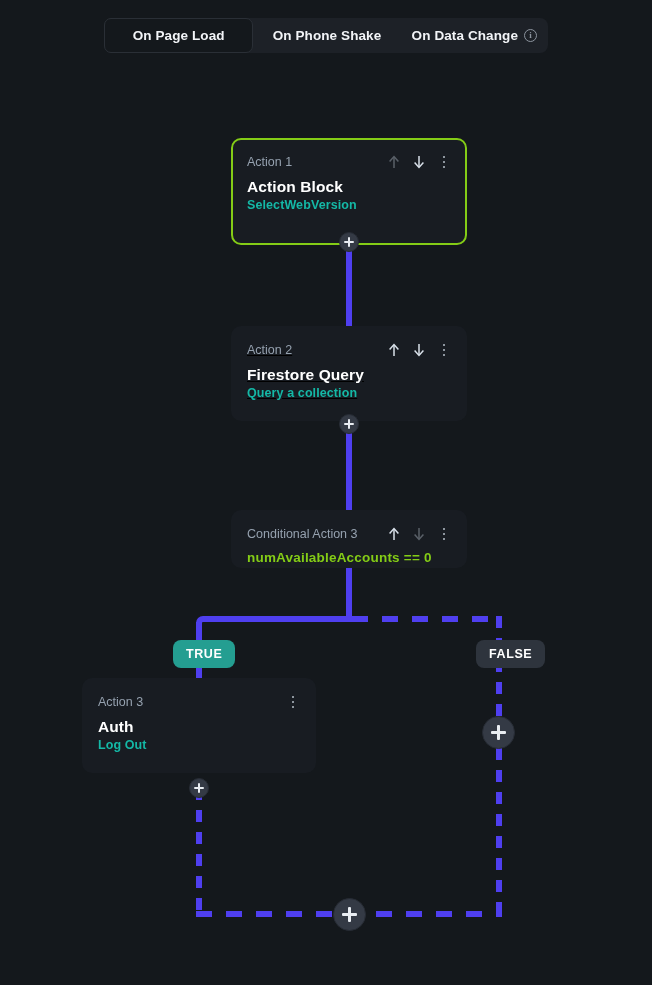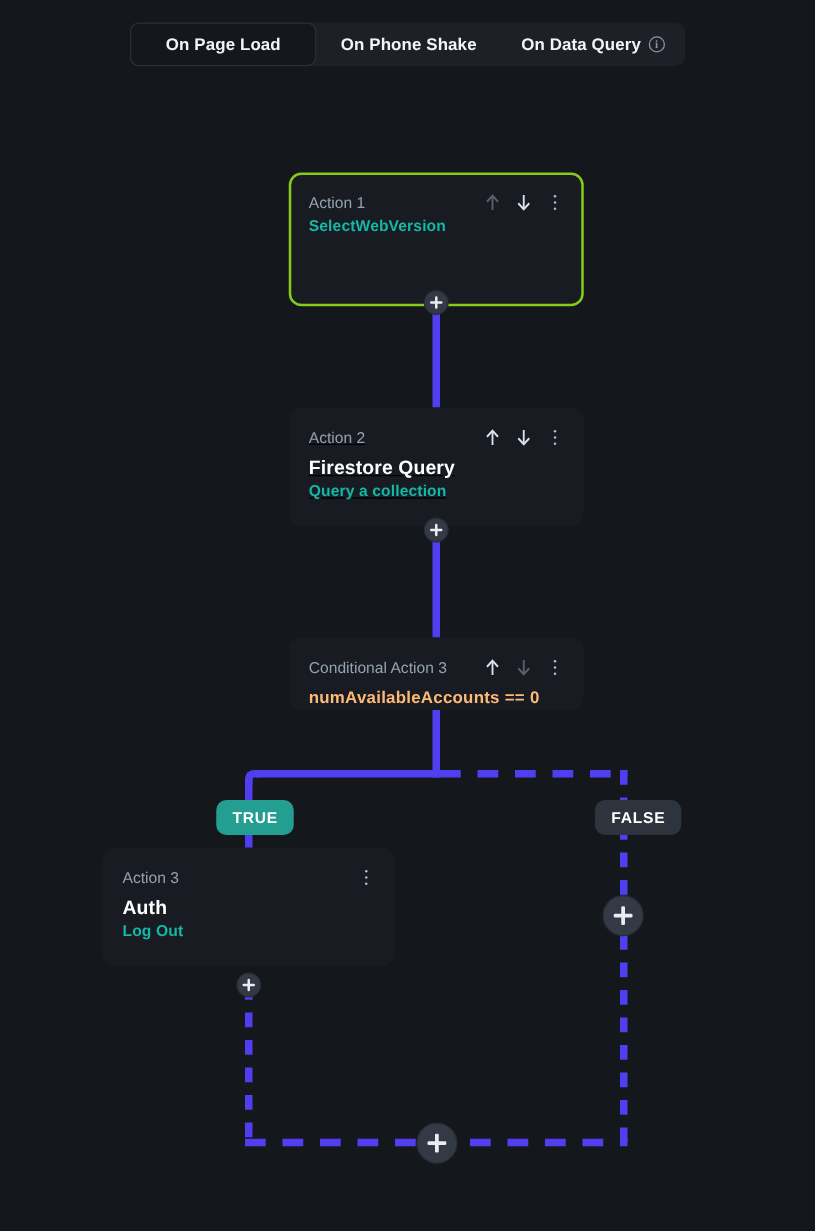--- a/index.html
+++ b/index.html
@@ -146,21 +146,21 @@
     margin-top: 2px;
     font-size: 12.5px;
     font-weight: bold;
     color: #14b8a6;
     letter-spacing: .1px;
   }
   .cond-expr {
     margin-top: 6px;
     font-size: 13.5px;
     font-weight: bold;
-    color: #fdba74;
+    color: #84cc16;
     letter-spacing: .2px;
   }
   .cond-expr .op { margin: 0 4px; }
 
   
   .plus {
     position: absolute;
     border-radius: 50%;
     background: #343A45;
     border: 1px solid #272C35;
@@ -207,21 +207,21 @@
 <div id="stage">
 
   <div class="tabbar">
     <div class="tab active">
       <span>On Page Load</span>
     </div>
     <div class="tab">
       <span>On Phone Shake</span>
     </div>
     <div class="tab">
-      <span>On Data Query</span>
+      <span>On Data Change</span>
       <span class="info-icon">i</span>
     </div>
   </div>
 
   <div class="wire wire-v" style="left:346px; top:234px; width:6px; height:92px;"></div>
 
   <div class="wire wire-v" style="left:346px; top:418px; width:6px; height:92px;"></div>
 
   <div class="wire wire-v" style="left:346px; top:566px; width:6px; height:56px;"></div>
 
@@ -255,20 +255,21 @@
               <path d="M2.6 8.6 L7 13.4 L11.4 8.6"></path>
           </svg>
         </span>
         <span class="kebab">
           <i></i>
             <i></i>
             <i></i>
         </span>
       </span>
     </div>
+    <div class="card-title">Action Block</div>
     <div class="card-sub">SelectWebVersion</div>
   </div>
 
   <div class="card" style="left:231px; top:326px; width:236px; height:95px;text-decoration:underline;">
     <div class="card-head">
       <span class="card-label">Action 2</span>
       <span class="card-icons">
         <span>
           <svg class="arrow-ico" viewBox="0 0 14 16" fill="none" stroke="#D9E1EA" stroke-width="1.5">
             <path d="M7 14 V3"></path>

